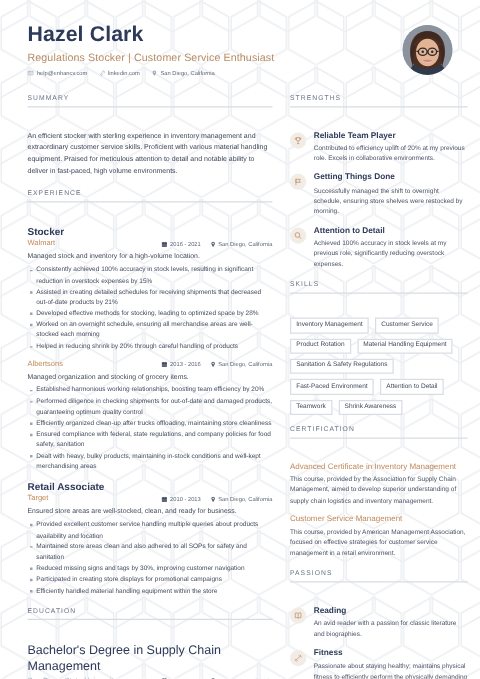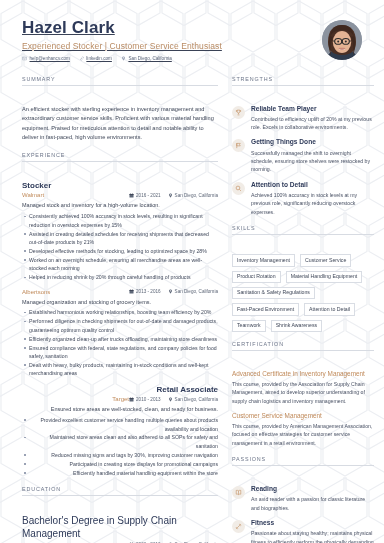--- a/index.html
+++ b/index.html
@@ -8,21 +8,21 @@
     font-family:"Liberation Sans", sans-serif;
     background:#ffffff;
     color:#3a4256;
     position:relative;
     overflow:hidden;
   }
   #hexbg { position:absolute; inset:0; z-index:0; pointer-events:none; }
   .page { position:relative; z-index:1; width:384px; height:543px; padding:0; }
 
   
-  .header { padding:18px 18px 6px 22px; display:flex; align-items:flex-start;text-decoration:underline; }
+  .header { padding:18px 18px 6px 22px; display:flex; align-items:flex-start; }
   .header-left { flex:1; min-width:0; }
   .name { font-size:17px; font-weight:bold; color:#2e3a59; letter-spacing:.1px; line-height:1.15; }
   .headline { font-size:8.5px; color:#b98b63; margin-top:3px; letter-spacing:.1px; }
   .contacts { display:flex; gap:9px; margin-top:5px; flex-wrap:wrap; align-items:center; }
   .contact { display:flex; align-items:center; gap:2.5px; font-size:4.6px; color:#5a6478; }
   .contact .ic { width:5px; height:5px; flex:none; color:#9aa2b4; }
   .contact .ic svg { width:5px; height:5px; display:block; }
   .avatar {
     width:40px; height:40px; border-radius:50%; flex:none; margin:2px 4px 0 0;
     background:#8e97a6; overflow:hidden; position:relative;
@@ -39,21 +39,21 @@
     font-size:5.4px; letter-spacing:.85px; color:#6a7park; color:#6b7488;
     text-transform:uppercase; padding-bottom:3px;
     border-bottom:1px solid #d7dbe2;
   }
   .sec-body { padding-top:5px;margin-top:14px; }
 
   .summary-text { font-size:5.6px; line-height:1.72; color:#3f4758; }
 
   
   .entry { margin-bottom:7px; }
-  .entry:last-child { margin-bottom:0;text-align:right; }
+  .entry:last-child { margin-bottom:0; }
   .entry-title { font-size:8px; font-weight:bold; color:#2e3a59; line-height:1.25; }
   .entry-meta { display:flex; align-items:center; margin-top:1.5px; }
   .entry-org { font-size:6px; color:#c08a5a; flex:1; }
   .meta-right { display:flex; align-items:center; gap:7px; }
   .meta-item { display:flex; align-items:center; gap:2px; font-size:4.6px; color:#5d6677; white-space:nowrap; }
   .meta-item .ic { width:5px; height:5px; flex:none; }
   .meta-item .ic svg { width:5px; height:5px; display:block; }
   .entry-lead { font-size:5.5px; color:#3f4758; margin-top:3px; line-height:1.6; }
   ul.bullets { list-style:none; margin-top:2px; }
   ul.bullets li {
@@ -112,21 +112,21 @@
   </defs>
   <rect width="384" height="543" fill="#ffffff"></rect>
   <rect width="384" height="543" fill="url(#hexpat)"></rect>
 </svg>
 
 <div class="page">
 
   <div class="header">
     <div class="header-left">
       <div class="name">Hazel Clark</div>
-      <div class="headline">Experienced Stocker | Customer Service Enthusiast</div>
+      <div class="headline">Regulations Stocker | Customer Service Enthusiast</div>
       <div class="contacts">
 
         <div class="contact">
           <span class="ic">
             <svg viewBox="0 0 16 16" fill="none" stroke="#9aa2b4" stroke-width="1.6">
               <rect x="1.5" y="3.5" width="13" height="9" rx="1"></rect>
                 <path d="M1.8 4.3 L8 9 L14.2 4.3"></path>
             </svg>
           </span>
           <span>help@enhancv.com</span>

